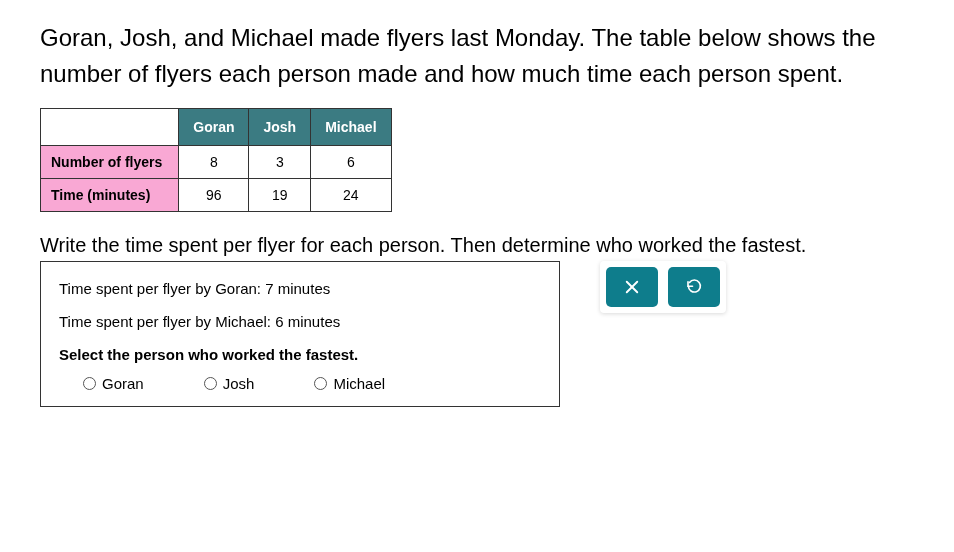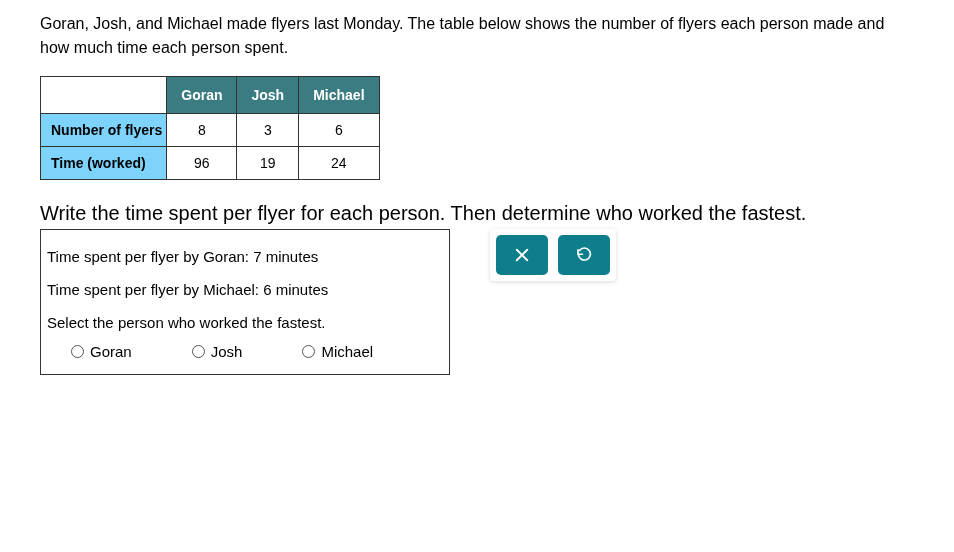--- a/index.html
+++ b/index.html
@@ -4,23 +4,24 @@
   <style>
     * { box-sizing: border-box; margin: 0; padding: 0; }
     body {
       font-family: Verdana, Geneva, sans-serif;
       background: #fff;
       padding: 12px 40px 20px 40px;
       color: #000;
       width: 954px;
     }
     .intro {
-      font-size: 16px;
+      font-size: 24px;
       line-height: 1.5;
       margin-bottom: 16px;
+      margin-top: 8px;
     }
     .data-table {
       border-collapse: collapse;
       margin-bottom: 18px;
     }
     .data-table th, .data-table td {
       border: 1px solid #333;
       padding: 8px 12px;
       text-align: center;
       font-size: 14px;
@@ -28,49 +29,50 @@
     .data-table th.col-header {
       background: #3b7b82;
       color: #fff;
       font-weight: bold;
       padding: 10px 14px;
     }
     .data-table th.blank {
       background: #fff;
     }
     .data-table td.row-header {
-      background: #7dd3fc;
+      background: #f9a8d4;
       font-weight: bold;
       text-align: left;
       padding-left: 10px;
-      padding-right: 4px;
+      padding-right: 16px;
     }
     .instruction {
       font-size: 20px;
       line-height: 1.5;
       margin-bottom: 1px;
     }
     .content-row {
       display: flex;
       align-items: flex-start;
       gap: 40px;
     }
     .answer-box {
       border: 1px solid #333;
-      padding: 18px 18px 14px 6px;
-      width: 410px;
+      padding: 18px 18px 14px 18px;
+      width: 520px;
     }
     .answer-line {
       font-size: 15px;
       margin-bottom: 16px;
     }
     .answer-line:last-of-type { margin-bottom: 24px; }
     .select-prompt {
       font-size: 15px;
       margin-bottom: 12px;
+      font-weight: bold;
     }
     .radio-row {
       display: flex;
       gap: 60px;
       padding-left: 24px;
       font-size: 15px;
     }
     .radio-opt {
       display: flex;
       align-items: center;
@@ -118,21 +120,21 @@
     <th class="col-header">Josh</th>
     <th class="col-header">Michael</th>
   </tr>
   <tr>
     <td class="row-header">Number of flyers</td>
     <td>8</td>
     <td>3</td>
     <td>6</td>
   </tr>
   <tr>
-    <td class="row-header">Time (worked)</td>
+    <td class="row-header">Time (minutes)</td>
     <td>96</td>
     <td>19</td>
     <td>24</td>
   </tr>
 </tbody>
   </table>
 
 <p class="instruction">Write the time spent per flyer for each person. Then determine who worked the fastest.</p>
 
 <div class="content-row">

